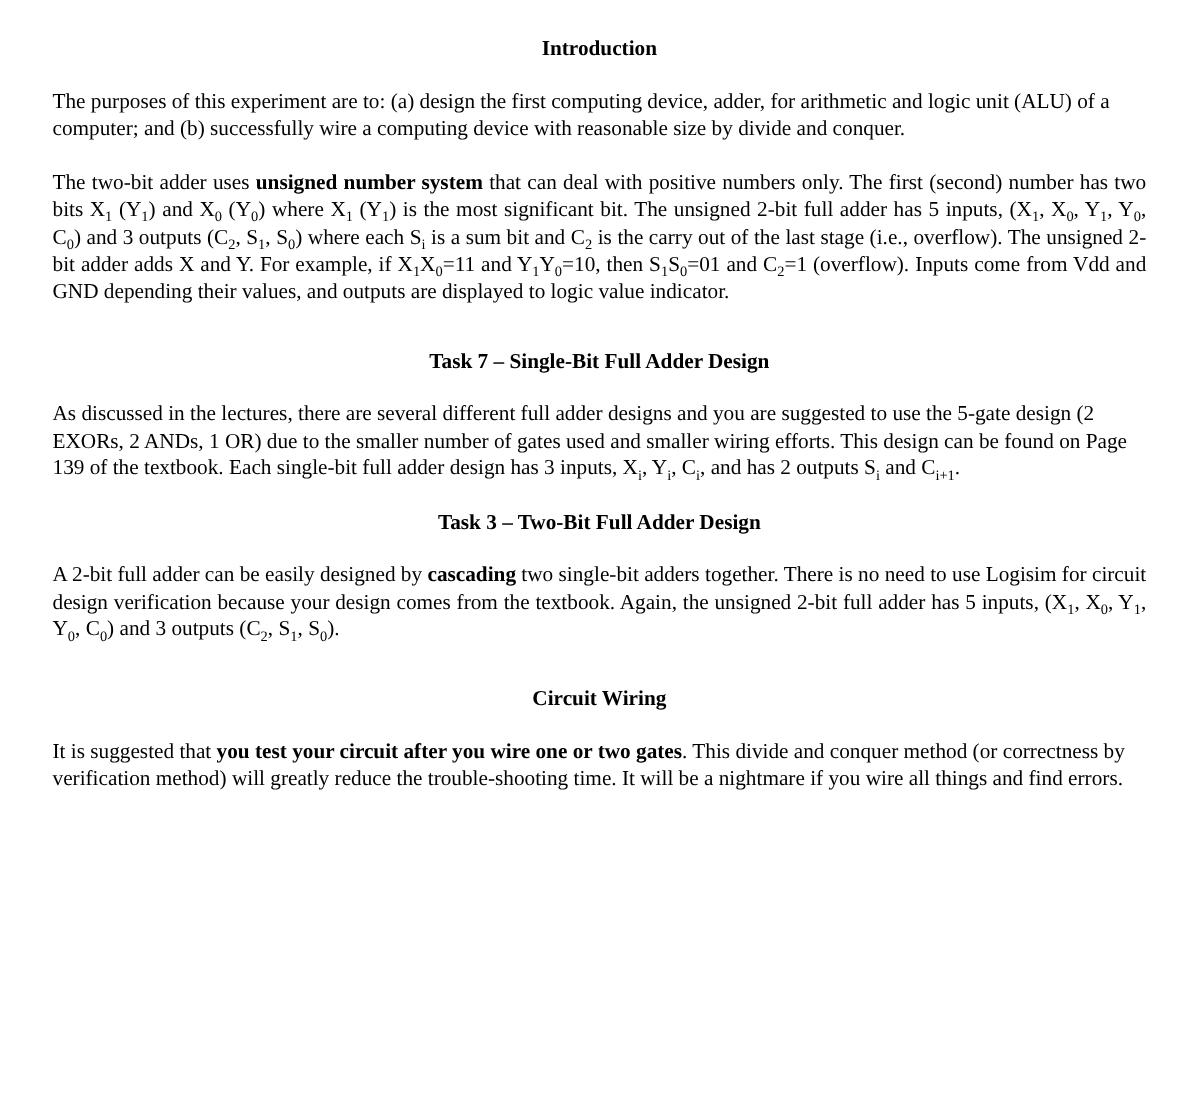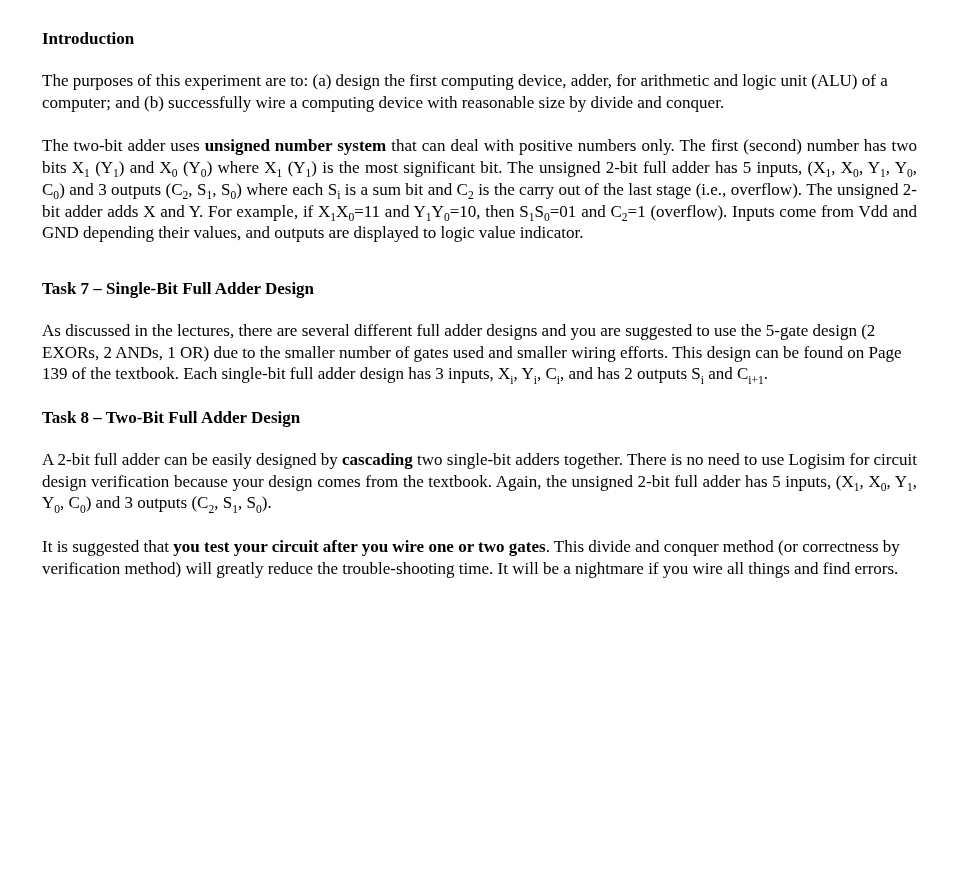--- a/index.html
+++ b/index.html
@@ -13,20 +13,21 @@
       box-sizing: border-box;
       padding: 28px 42px 40px 42px;
       font-family: "Times New Roman", Times, serif;
       font-size: 17px;
       line-height: 1.28;
       color: #000;
     }
     .heading {
       font-weight: bold;
       margin: 8px 0 20px 0;
+      text-align: center;
     }
     .heading.first {
       margin-top: 0;
     }
     p.body {
       margin: 0 0 22px 0;
     }
     p.justify {
       text-align: justify;
     }
@@ -53,22 +54,23 @@
 
   <p class="body justify">
     <span>The two-bit adder uses </span><span class="b">unsigned number system</span><span> that can deal with positive numbers only. The first (second) number has two bits X</span><span class="sub">1</span><span> (Y</span><span class="sub">1</span><span>) and X</span><span class="sub">0</span><span> (Y</span><span class="sub">0</span><span>) where X</span><span class="sub">1</span><span> (Y</span><span class="sub">1</span><span>) is the most significant bit. The unsigned 2-bit full adder has 5 inputs, (X</span><span class="sub">1</span><span>, X</span><span class="sub">0</span><span>, Y</span><span class="sub">1</span><span>, Y</span><span class="sub">0</span><span>, C</span><span class="sub">0</span><span>) and 3 outputs (C</span><span class="sub">2</span><span>, S</span><span class="sub">1</span><span>, S</span><span class="sub">0</span><span>) where each S</span><span class="sub">i</span><span> is a sum bit and C</span><span class="sub">2</span><span> is the carry out of the last stage (i.e., overflow). The unsigned 2-bit adder adds X and Y. For example, if X</span><span class="sub">1</span><span>X</span><span class="sub">0</span><span>=11 and Y</span><span class="sub">1</span><span>Y</span><span class="sub">0</span><span>=10, then S</span><span class="sub">1</span><span>S</span><span class="sub">0</span><span>=01 and C</span><span class="sub">2</span><span>=1 (overflow). Inputs come from Vdd and GND depending their values, and outputs are displayed to logic value indicator.</span>
   </p>
 
   <div class="heading section-gap">Task 7 – Single-Bit Full Adder Design</div>
   <p class="body">
     <span>As discussed in the lectures, there are several different full adder designs and you are suggested to use the 5-gate design (2 EXORs, 2 ANDs, 1 OR) due to the smaller number of gates used and smaller wiring efforts. This design can be found on Page 139 of the textbook. Each single-bit full adder design has 3 inputs, X</span><span class="sub">i</span><span>, Y</span><span class="sub">i</span><span>, C</span><span class="sub">i</span><span>, and has 2 outputs S</span><span class="sub">i</span><span> and C</span><span class="sub">i+1</span><span>.</span>
   </p>
 
-  <div class="heading">Task 8 – Two-Bit Full Adder Design</div>
+  <div class="heading">Task 3 – Two-Bit Full Adder Design</div>
   <p class="body justify">
     <span>A 2-bit full adder can be easily designed by </span><span class="b">cascading</span><span> two single-bit adders together. There is no need to use Logisim for circuit design verification because your design comes from the textbook. Again, the unsigned 2-bit full adder has 5 inputs, (X</span><span class="sub">1</span><span>, X</span><span class="sub">0</span><span>, Y</span><span class="sub">1</span><span>, Y</span><span class="sub">0</span><span>, C</span><span class="sub">0</span><span>) and 3 outputs (C</span><span class="sub">2</span><span>, S</span><span class="sub">1</span><span>, S</span><span class="sub">0</span><span>).</span>
   </p>
 
+  <div class="heading section-gap">Circuit Wiring</div>
   <p class="body">
     <span>It is suggested that </span><span class="b">you test your circuit after you wire one or two gates</span><span>. This divide and conquer method (or correctness by verification method) will greatly reduce the trouble-shooting time. It will be a nightmare if you wire all things and find errors.</span>
   </p>
 
 </div>
 
 </body></html>

